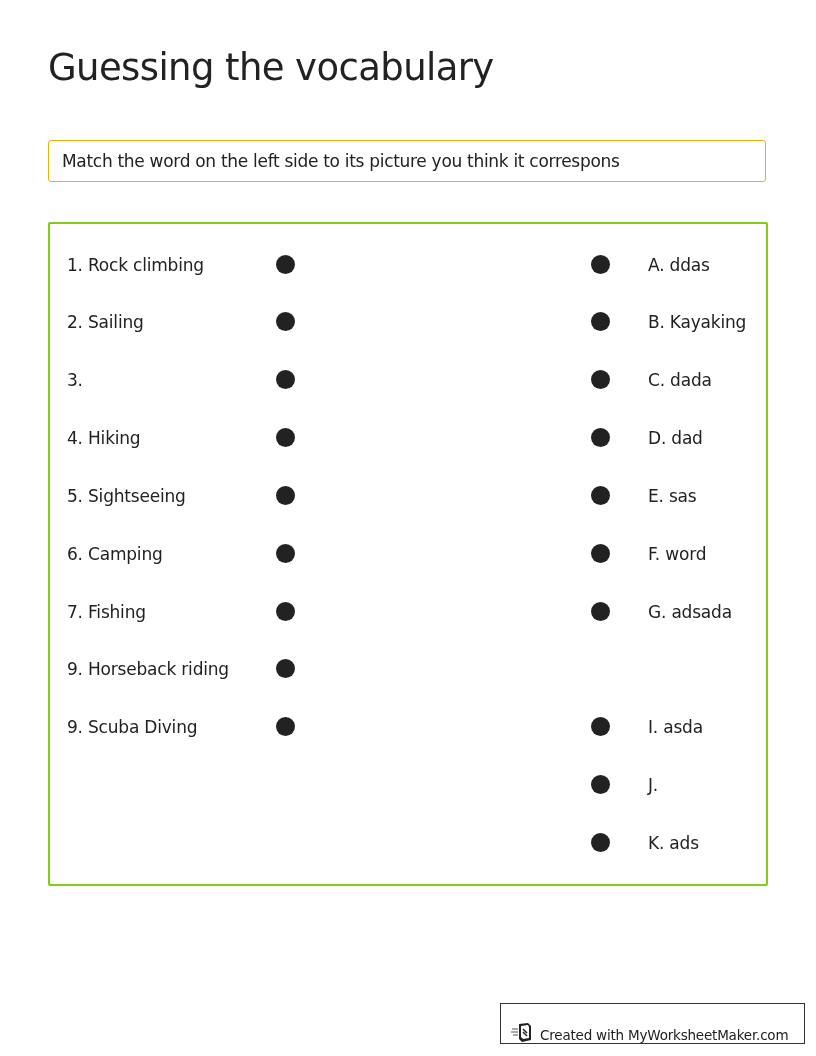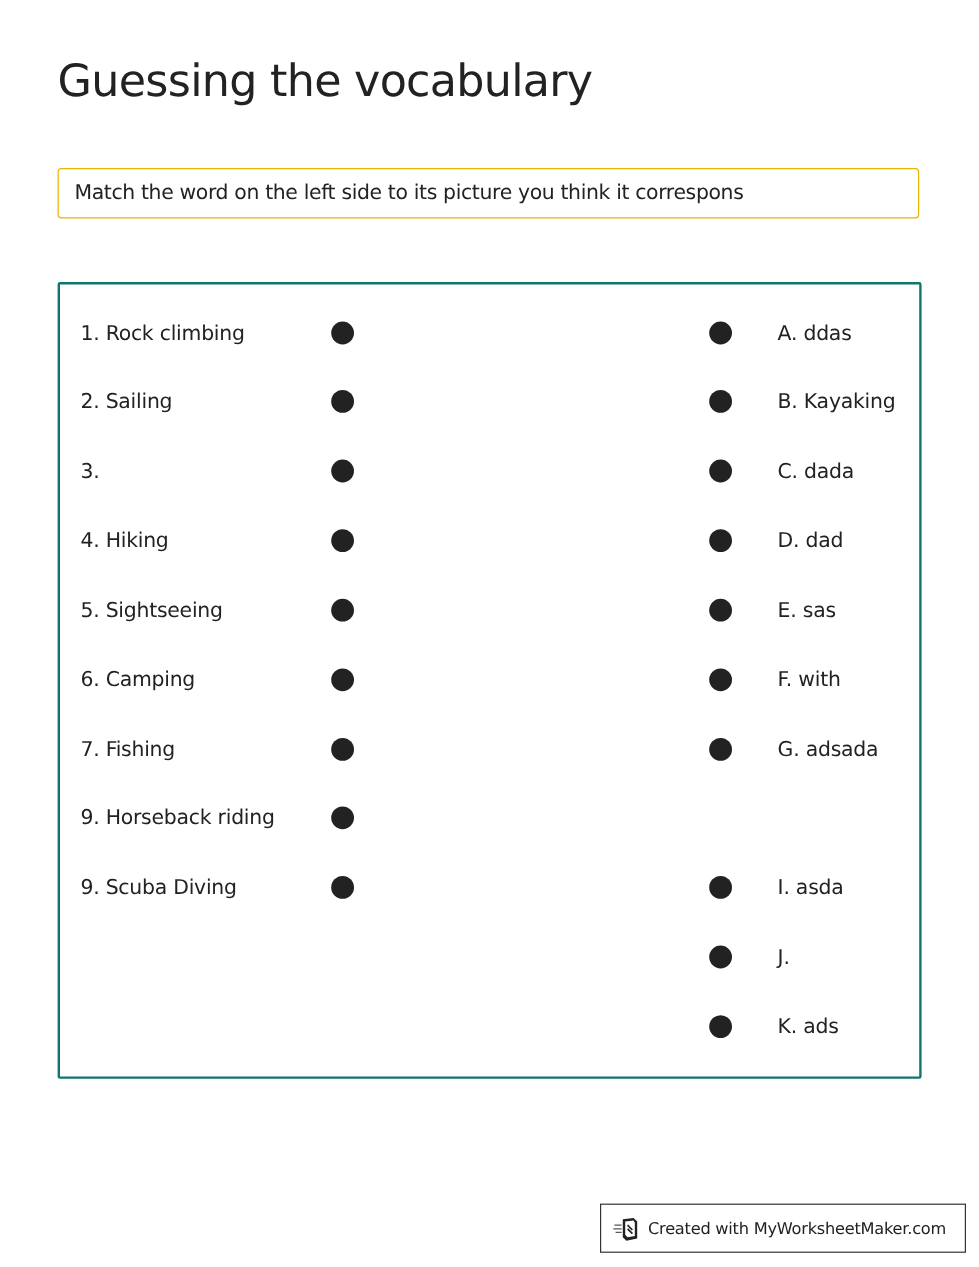--- a/index.html
+++ b/index.html
@@ -43,23 +43,22 @@
       white-space: nowrap;
       overflow: hidden;
     }
     .match-box {
       position: absolute;
       left: 48px;
       top: 222px;
       width: 720px;
       height: 664px;
       box-sizing: border-box;
-      border: 2px solid #0f766e;
+      border: 2px solid #84cc16;
       border-radius: 2px;
-      margin-top: 13px;
     }
     .row {
       position: absolute;
       height: 24px;
       line-height: 24px;
       font-size: 17px;
       letter-spacing: -0.2px;
       color: #222222;
     }
     .left-text {
@@ -82,21 +81,21 @@
     }
     .footer-badge {
       position: absolute;
       left: 500px;
       top: 1003px;
       width: 305px;
       height: 41px;
       box-sizing: border-box;
       border: 1px solid #333333;
       display: flex;
-      align-items: center;
+      align-items: flex-end;
       padding-left: 10px;
       font-size: 13.5px;
       color: #222222;
       letter-spacing: -0.2px;
     }
     .footer-badge .logo {
       width: 22px;
       height: 22px;
       margin-right: 7px;
       display: inline-block;
@@ -163,21 +162,21 @@
   <div class="row" style="top:202px;left:0;width:716px;">
     <span class="dot" style="left:541px;top:2px;"></span>
     <span class="right-text">D. dad</span>
   </div>
   <div class="row" style="top:260px;left:0;width:716px;">
     <span class="dot" style="left:541px;top:2px;"></span>
     <span class="right-text">E. sas</span>
   </div>
   <div class="row" style="top:318px;left:0;width:716px;">
     <span class="dot" style="left:541px;top:2px;"></span>
-    <span class="right-text">F. with</span>
+    <span class="right-text">F. word</span>
   </div>
   <div class="row" style="top:376px;left:0;width:716px;">
     <span class="dot" style="left:541px;top:2px;"></span>
     <span class="right-text">G. adsada</span>
   </div>
   <div class="row" style="top:491px;left:0;width:716px;">
     <span class="dot" style="left:541px;top:2px;"></span>
     <span class="right-text">I. asda</span>
   </div>
   <div class="row" style="top:549px;left:0;width:716px;">

